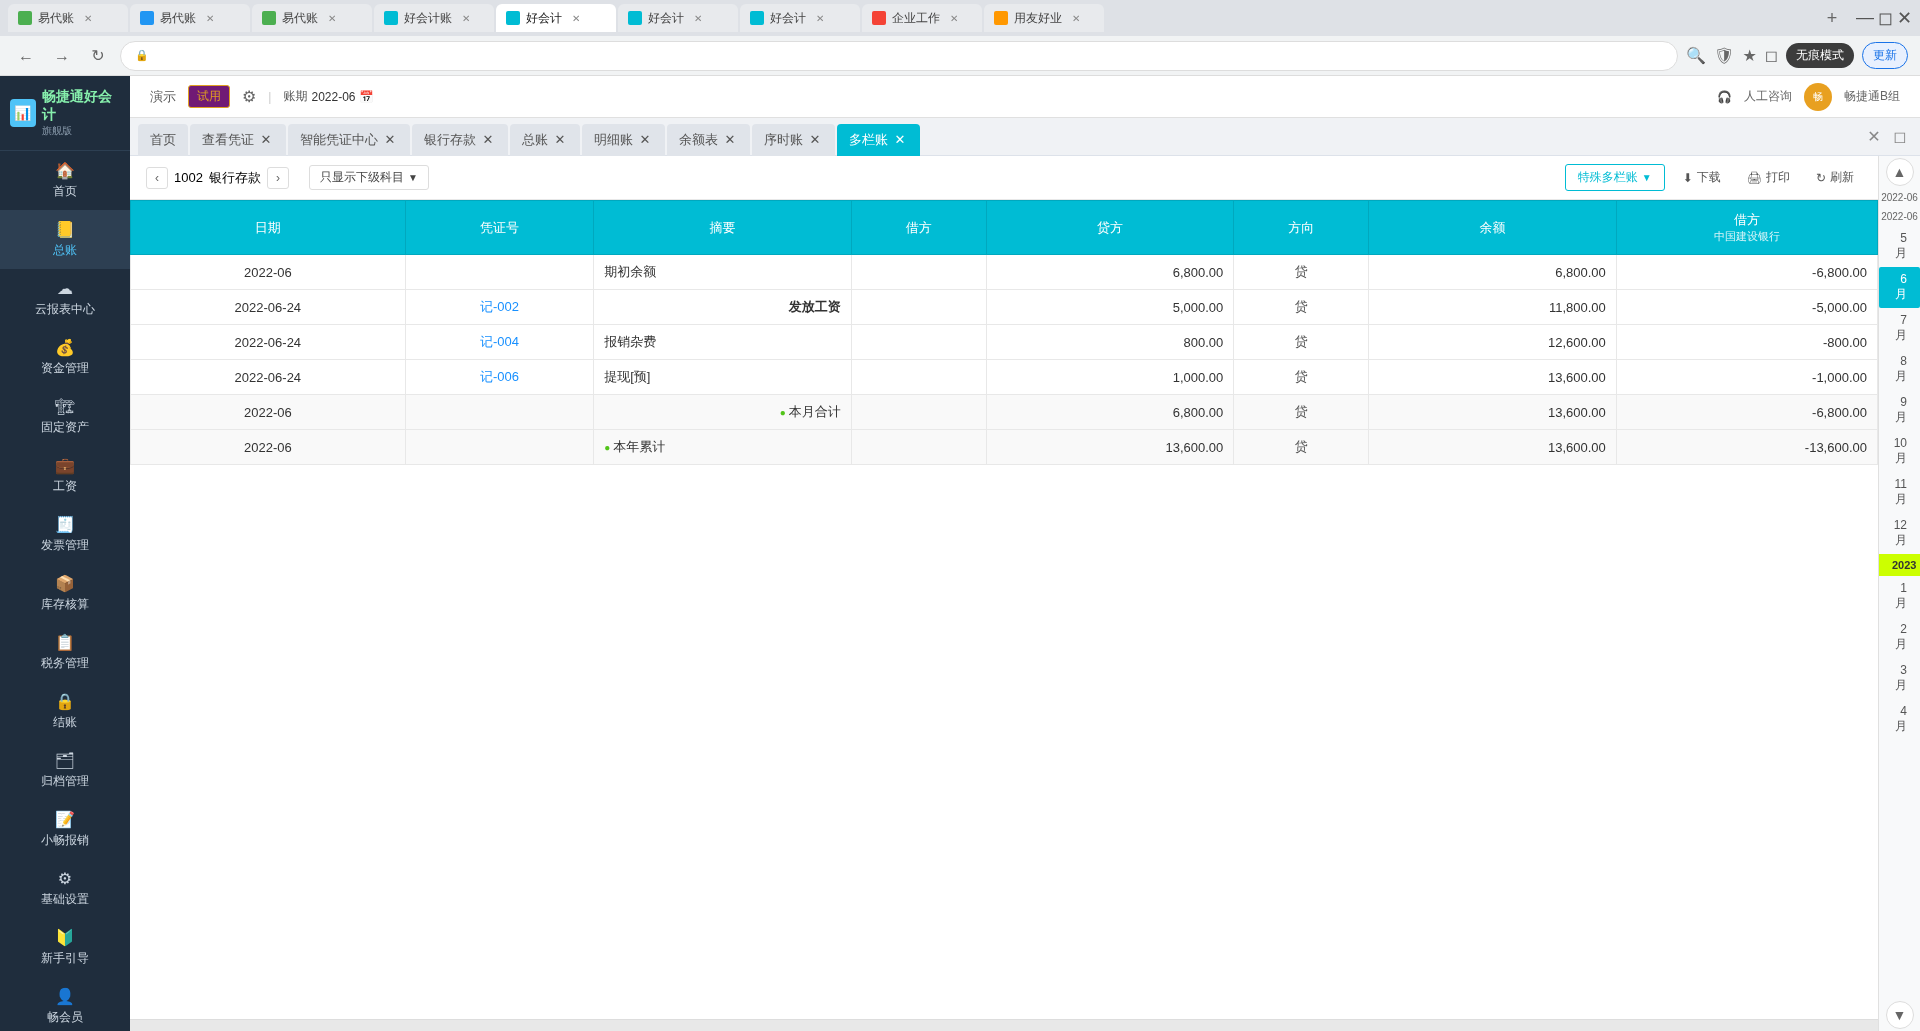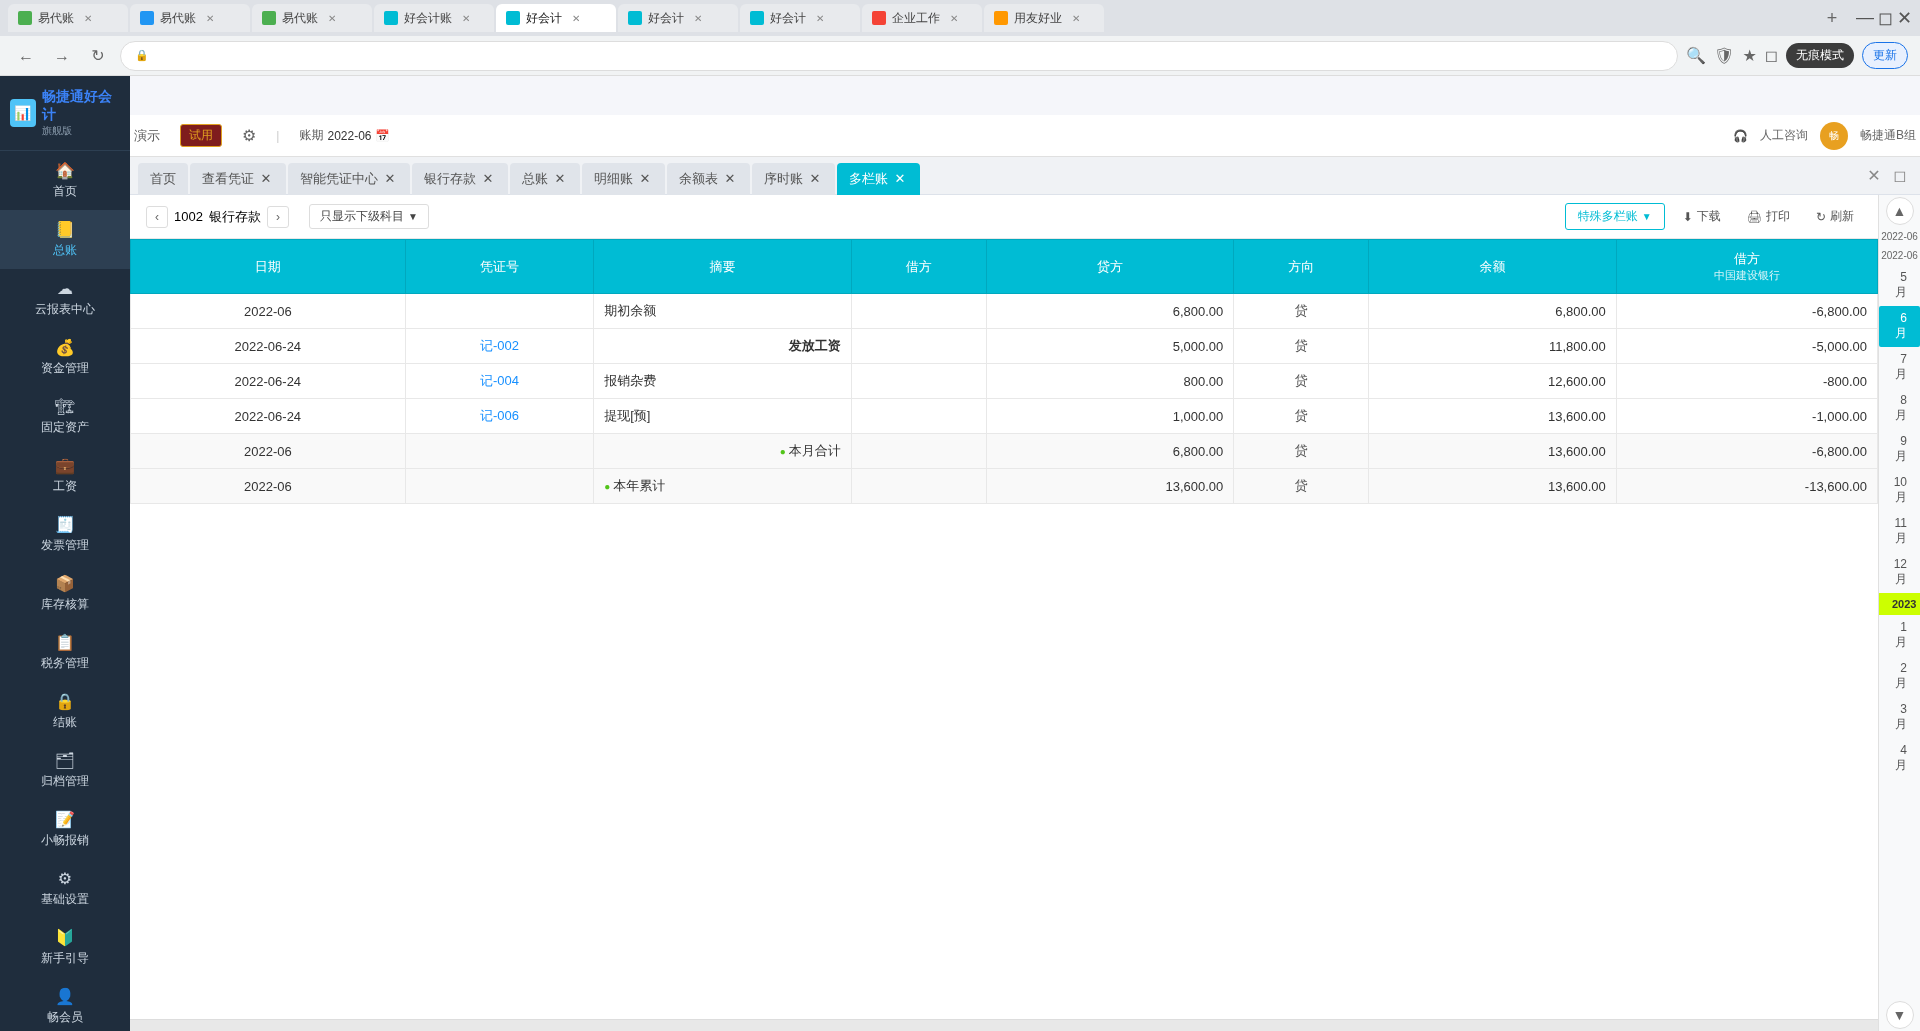--- a/index.html
+++ b/index.html
@@ -18,32 +18,32 @@
     .browser-right-btns { display: flex; align-items: center; gap: 8px; color: #666; }
     .no-trace-btn { background: #3c3c3c; color: #fff; padding: 4px 10px; border-radius: 14px; font-size: 12px; }
     .update-btn { background: #e8f0fe; color: #1a73e8; padding: 4px 10px; border-radius: 14px; font-size: 12px; border: 1px solid #1a73e8; }
 
     
     .app-container { display: flex; height: calc(1031px - 76px); }
 
     
     .sidebar { width: 130px; background: #1f2d3d; color: #fff; display: flex; flex-direction: column; height: 100%; }
     .sidebar-logo { padding: 12px 10px; border-bottom: 1px solid #2d3f52; }
-    .sidebar-logo-title { font-size: 14px; font-weight: bold; color: #3b82f6; }
+    .sidebar-logo-title { font-size: 14px; font-weight: bold; color: #86efac; }
     .sidebar-logo-sub { font-size: 10px; color: #8899aa; }
     .sidebar-item { display: flex; flex-direction: column; align-items: center; padding: 10px 5px; cursor: pointer; color: #ccd6e0; font-size: 12px; gap: 3px; }
     .sidebar-item.active { background: #2d3f52; color: #4fc3f7; }
     .sidebar-icon { font-size: 16px; }
 
     
     .main-content { flex: 1; display: flex; flex-direction: column; background: #f5f6fa; overflow: hidden; }
 
     
-    .top-bar { background: #fff; border-bottom: 1px solid #e0e0e0; padding: 0 4px; height: 42px; display: flex; align-items: center; gap: 20px; margin-top: 39px; }
-    .demo-badge { background: #7f1d1d; border: 1px solid #e0a020; color: #e0a020; padding: 2px 8px; border-radius: 3px; font-size: 12px; }
+    .top-bar { background: #fff; border-bottom: 1px solid #e0e0e0; padding: 0 20px; height: 42px; display: flex; align-items: center; gap: 12px; }
+    .demo-badge { background: #701a75; border: 1px solid #e0a020; color: #e0a020; padding: 2px 8px; border-radius: 3px; font-size: 12px; }
     .period-info { display: flex; align-items: center; gap: 4px; color: #555; font-size: 12px; }
     .top-bar-right { margin-left: auto; display: flex; align-items: center; gap: 12px; color: #666; font-size: 12px; }
     .user-avatar { width: 28px; height: 28px; border-radius: 50%; background: #e8a020; display: flex; align-items: center; justify-content: center; color: #fff; font-size: 10px; }
 
     
     .tabs-bar { background: #f0f2f5; border-bottom: 1px solid #dde2ea; display: flex; align-items: center; padding: 0 8px; height: 38px; gap: 2px; }
     .page-tab { display: flex; align-items: center; padding: 0 12px; height: 32px; border-radius: 4px 4px 0 0; font-size: 13px; color: #555; cursor: pointer; gap: 4px; background: #e0e4ea; margin-top: 6px; }
     .page-tab.active { background: #00bcd4; color: #fff; }
     .page-tab-close-btn { width: 16px; height: 16px; display: flex; align-items: center; justify-content: center; border-radius: 50%; cursor: pointer; }
 

